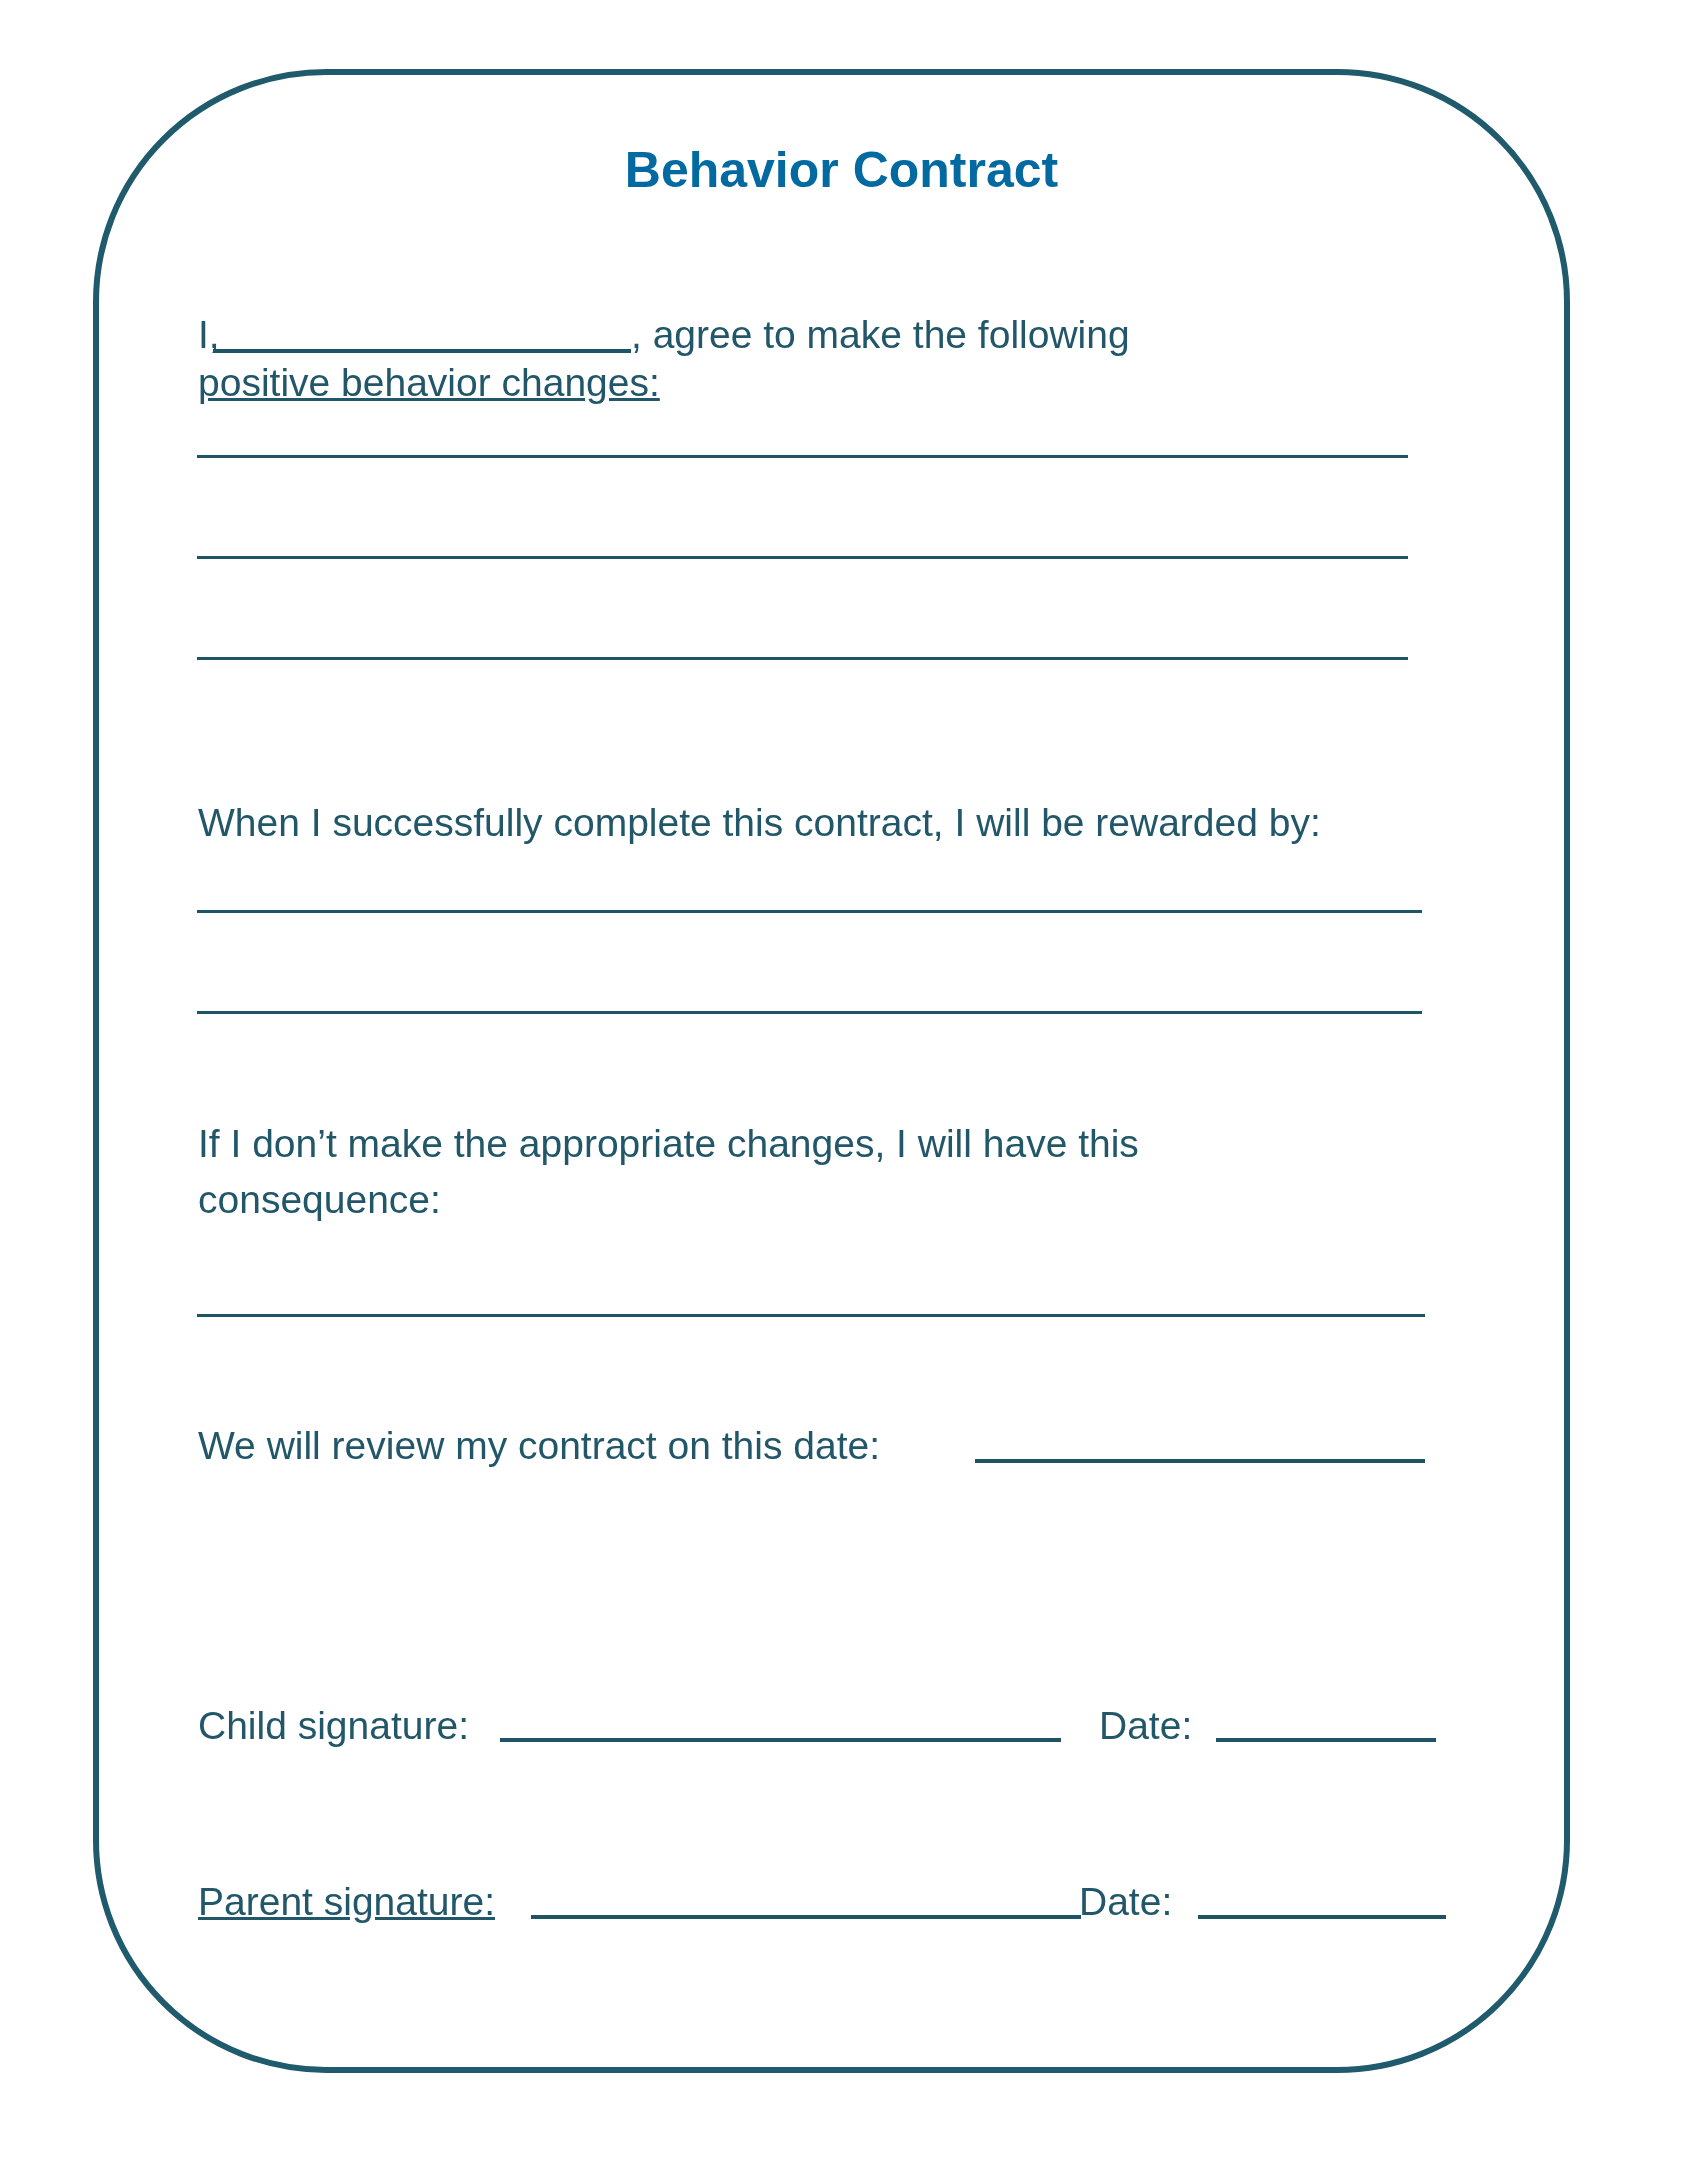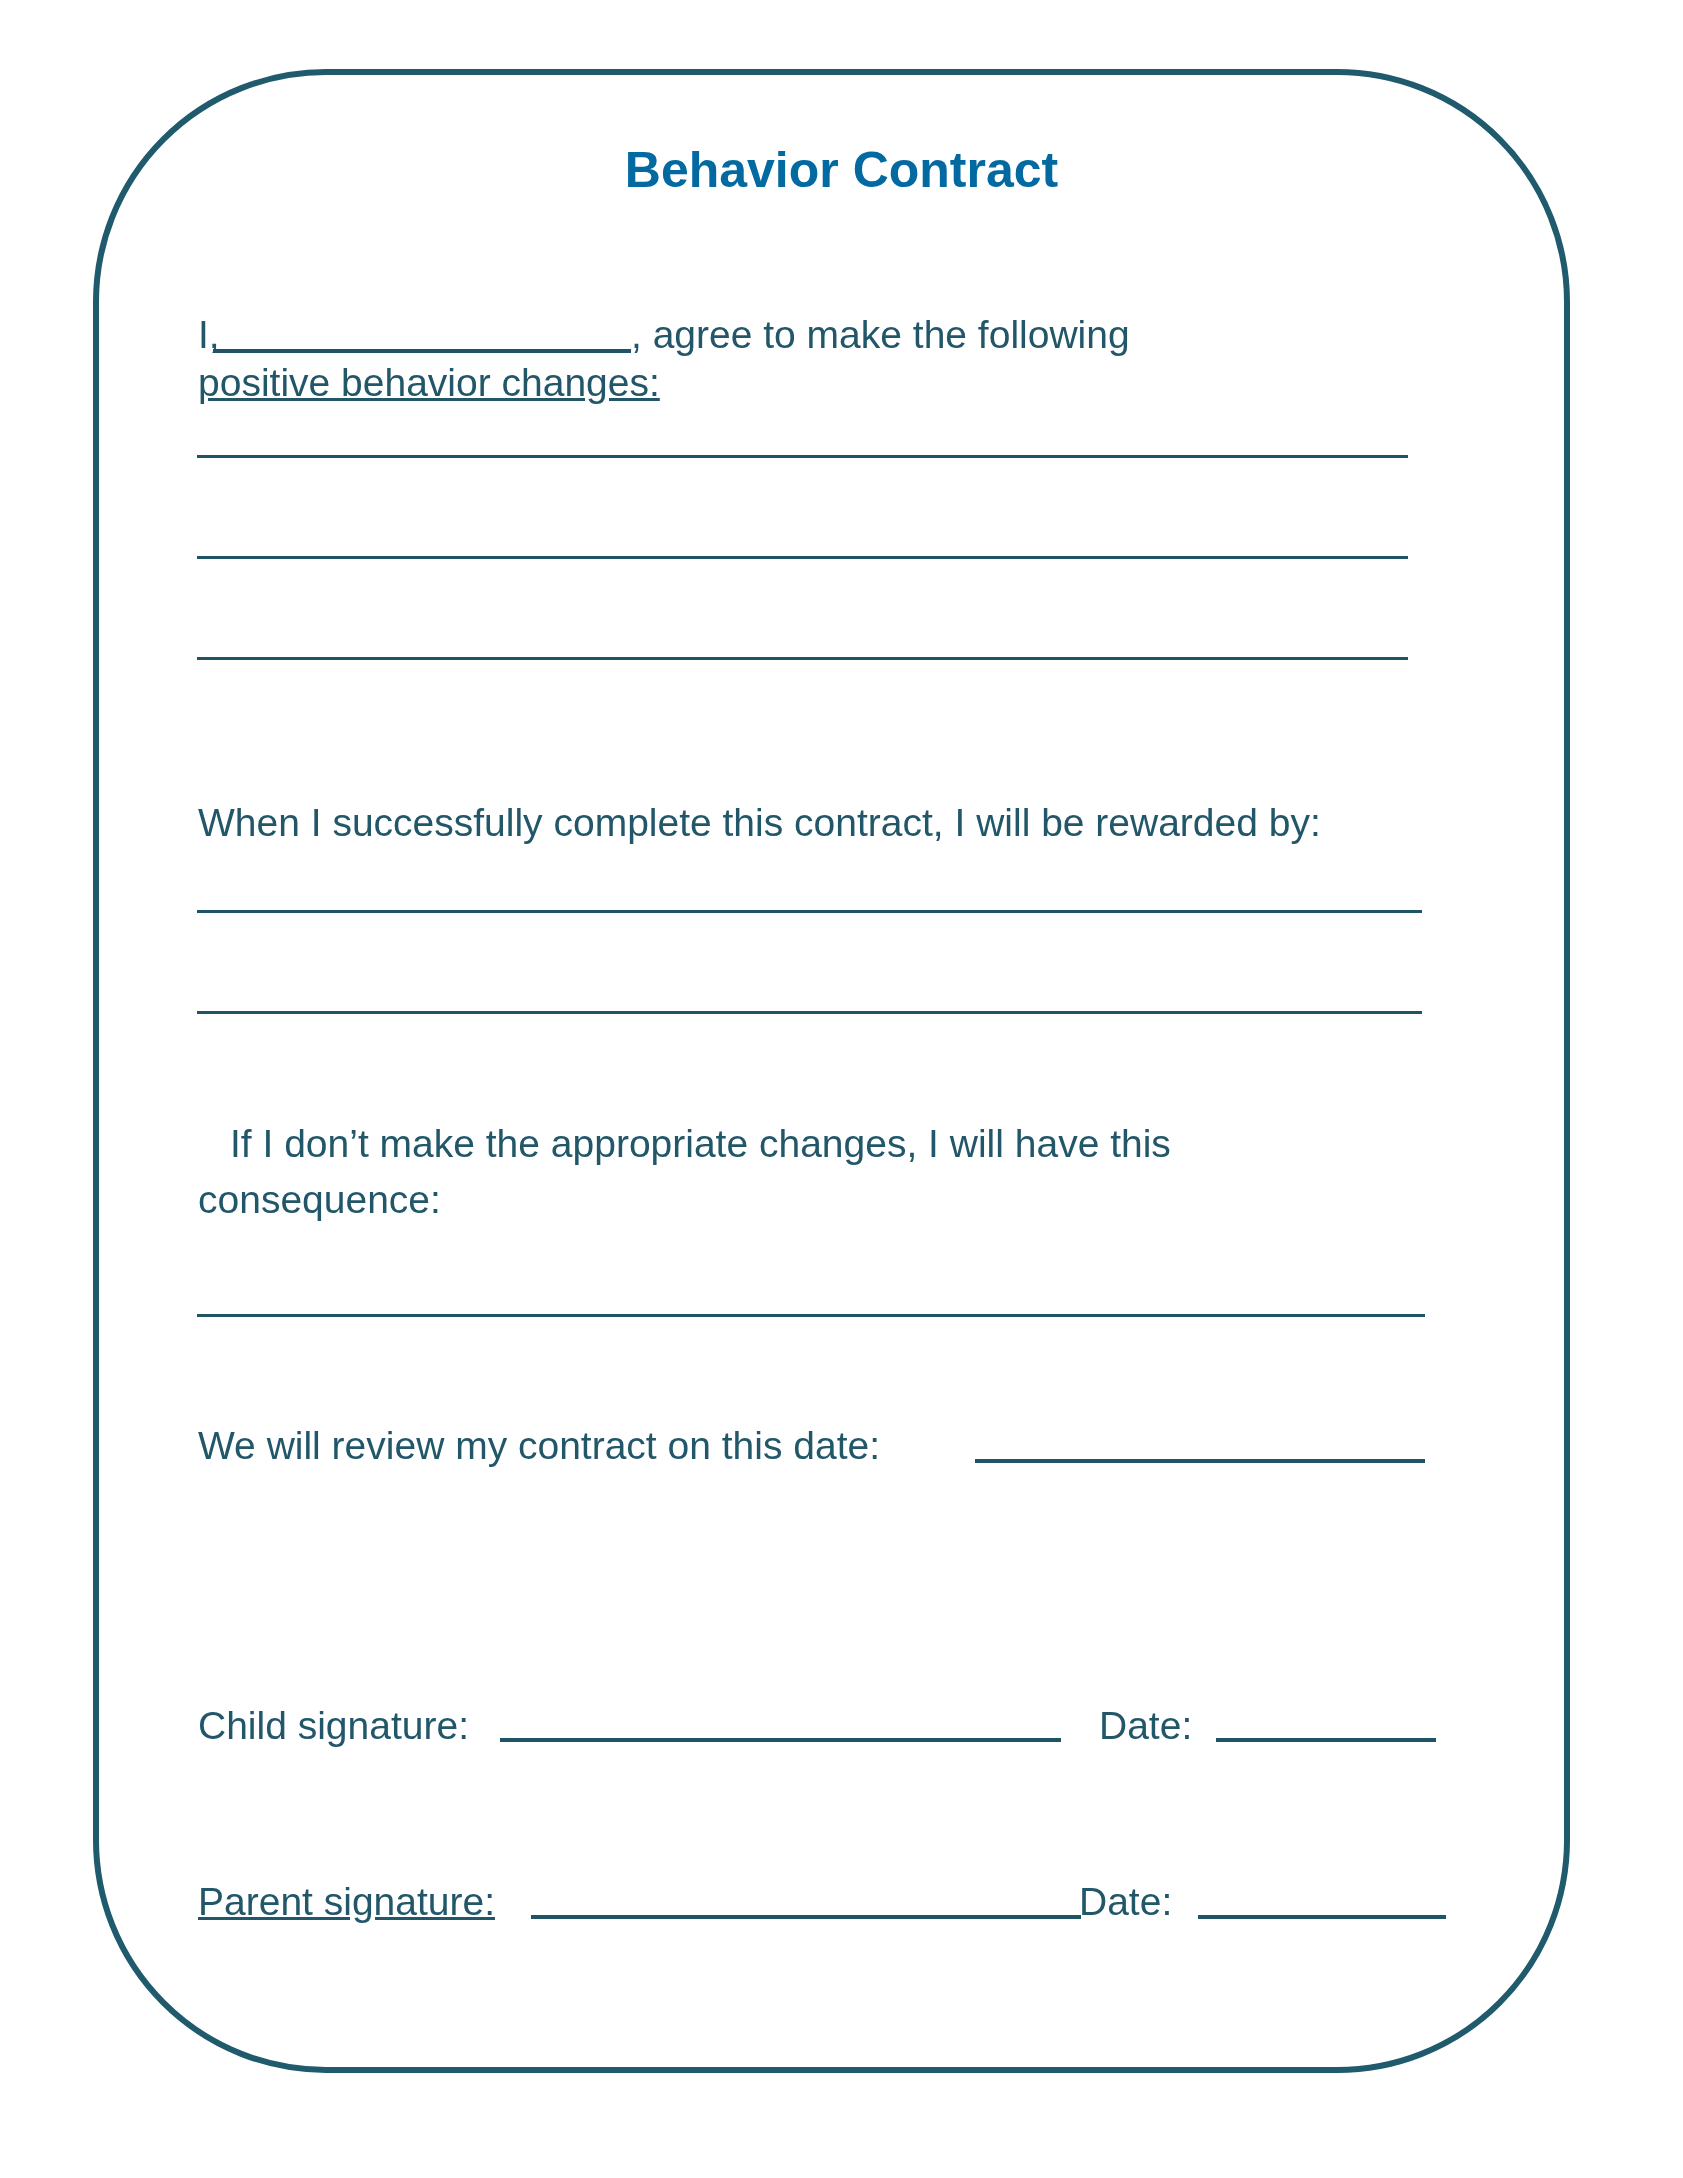--- a/index.html
+++ b/index.html
@@ -26,21 +26,21 @@
 <div class="txt" style="left:198px; top:363px;text-decoration:underline;">positive behavior changes:</div>
 
 <div class="line" style="left:197px; top:455px; width:1211px;"></div>
 <div class="line" style="left:197px; top:556px; width:1211px;"></div>
 <div class="line" style="left:197px; top:657px; width:1211px;"></div>
 
 <div class="txt" style="left:198px; top:771px;margin-top:32px;">When I successfully complete this contract, I will be rewarded by:</div>
 <div class="line" style="left:197px; top:910px; width:1225px;"></div>
 <div class="line" style="left:197px; top:1011px; width:1225px;"></div>
 
-<div class="txt" style="left:198px; top:1124px;margin-left:32px;">If I don’t make the appropriate changes, I will have this</div>
+<div class="txt" style="left:198px; top:1124px;">If I don’t make the appropriate changes, I will have this</div>
 <div class="txt" style="left:198px; top:1180px;">consequence:</div>
 <div class="line" style="left:197px; top:1314px; width:1228px;"></div>
 
 <div class="txt" style="left:198px; top:1426px;">We will review my contract on this date:</div>
 <div class="line thick" style="left:975px; top:1459px; width:450px;"></div>
 
 <div class="txt" style="left:198px; top:1706px;">Child signature:</div>
 <div class="line thick" style="left:500px; top:1738px; width:561px;"></div>
 <div class="txt" style="left:1099px; top:1706px;">Date:</div>
 <div class="line thick" style="left:1216px; top:1738px; width:220px;"></div>

